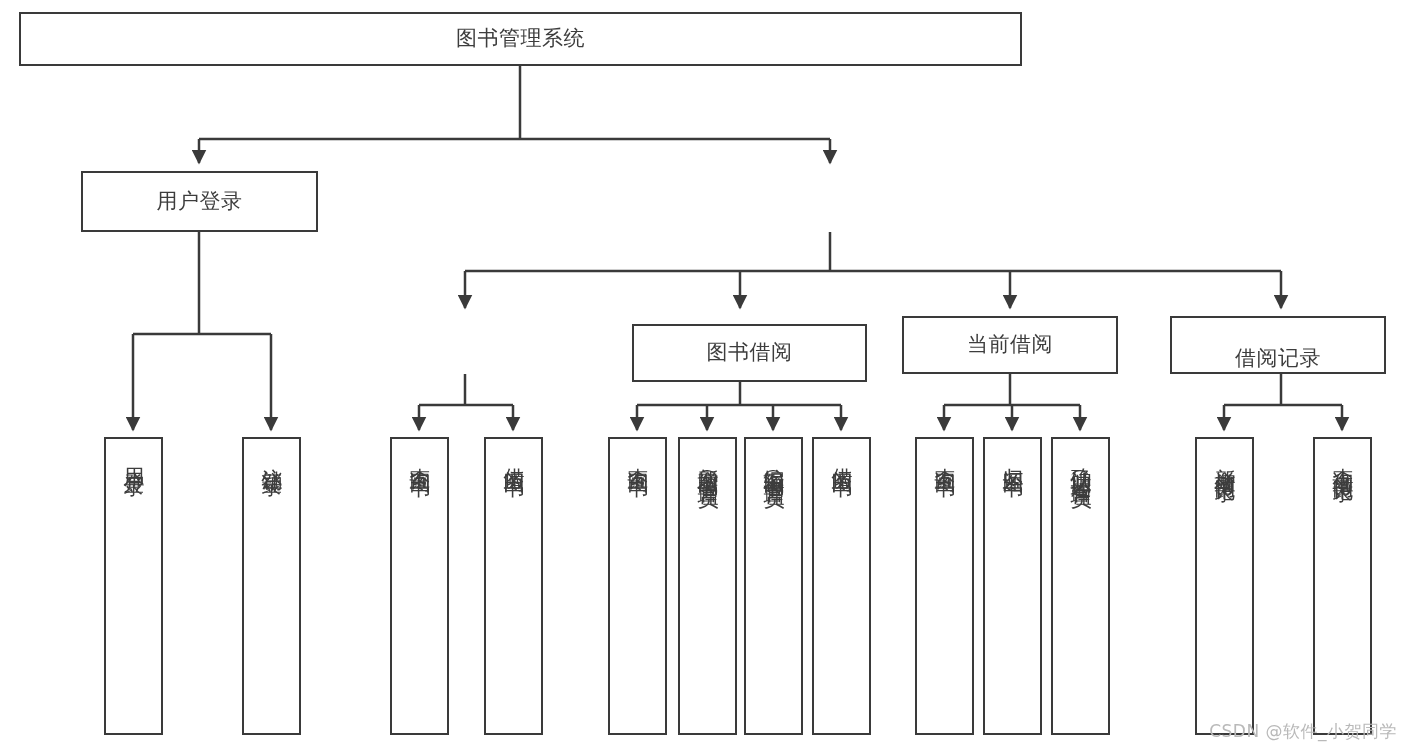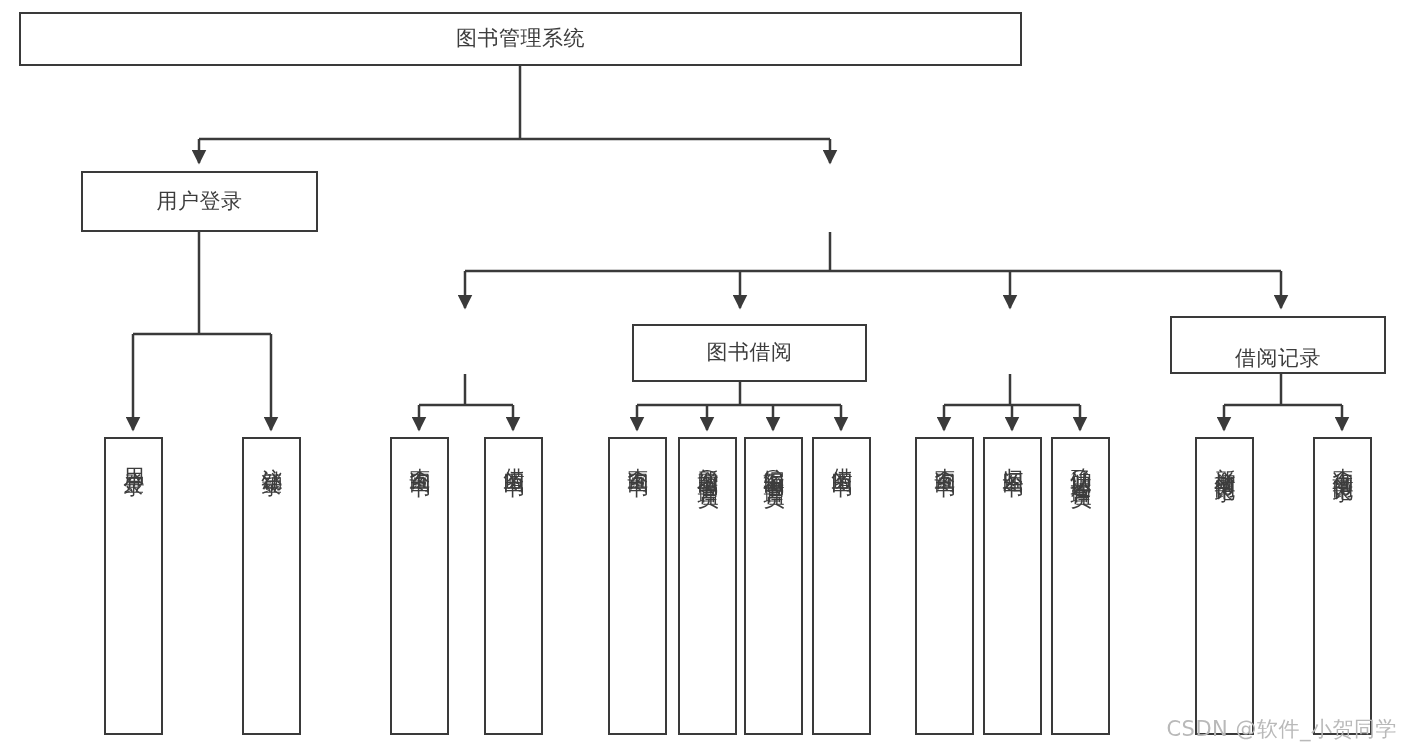--- a/index.html
+++ b/index.html
@@ -49,21 +49,21 @@
     writing-mode:vertical-rl;
     text-orientation:upright;
     font-size:21px;
     letter-spacing:3px;
     line-height:1;
   }
   #watermark{
     position:absolute;
     right:8px;
     bottom:4px;
-    font-size:21px;
+    font-size:17px;
     color:#b9b9b9;
     letter-spacing:0.5px;
     white-space:nowrap;
     font-family:"DejaVu Sans","Liberation Sans",sans-serif;
   }
 </style>
 </head>
 <body>
 
 <div id="canvas">
@@ -125,20 +125,23 @@
   <div class="node horiz" style="left:81px;top:171px;width:237px;height:61px;">
     <span class="label">用户登录</span>
   </div>
 
 
 
   <div class="node horiz" style="left:632px;top:316px;width:235px;height:58px;margin-top:8px;">
     <span class="label">图书借阅</span>
   </div>
 
+  <div class="node horiz" style="left:902px;top:316px;width:216px;height:58px;">
+    <span class="label">当前借阅</span>
+  </div>
 
   <div class="node horiz" style="left:1170px;top:316px;width:216px;height:58px;align-items:flex-end;">
     <span class="label">借阅记录</span>
   </div>
 
   <div class="node vert" style="left:104px;top:437px;width:59px;height:298px;">
     <span class="label">用户登录</span>
   </div>
 
   <div class="node vert" style="left:242px;top:437px;width:59px;height:298px;">

